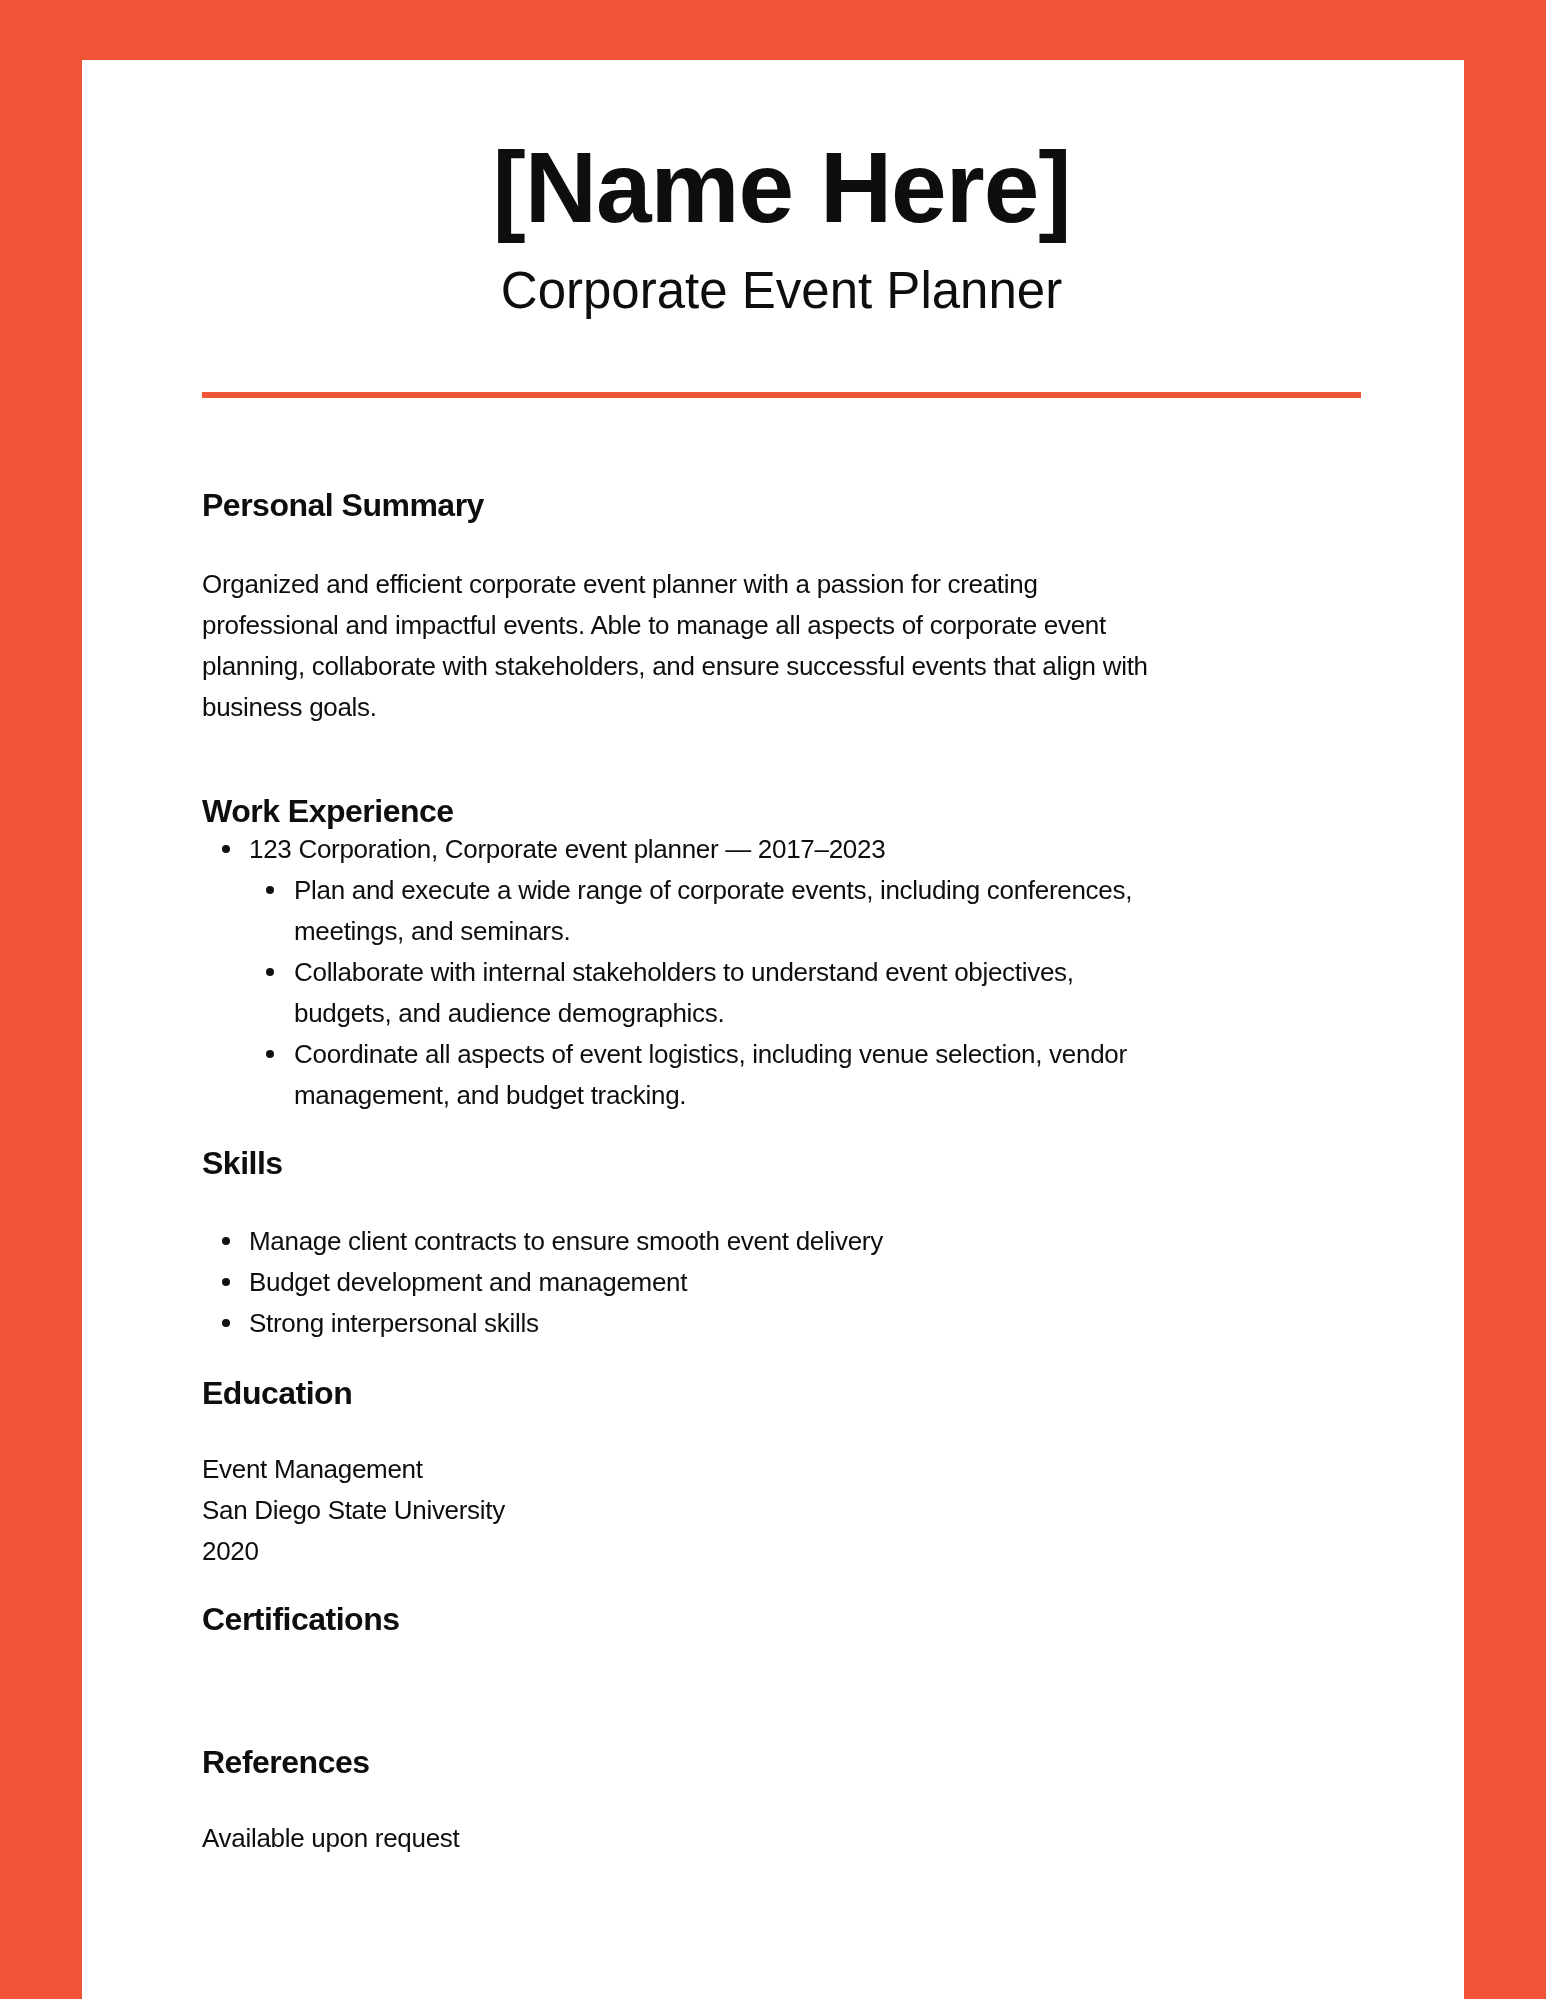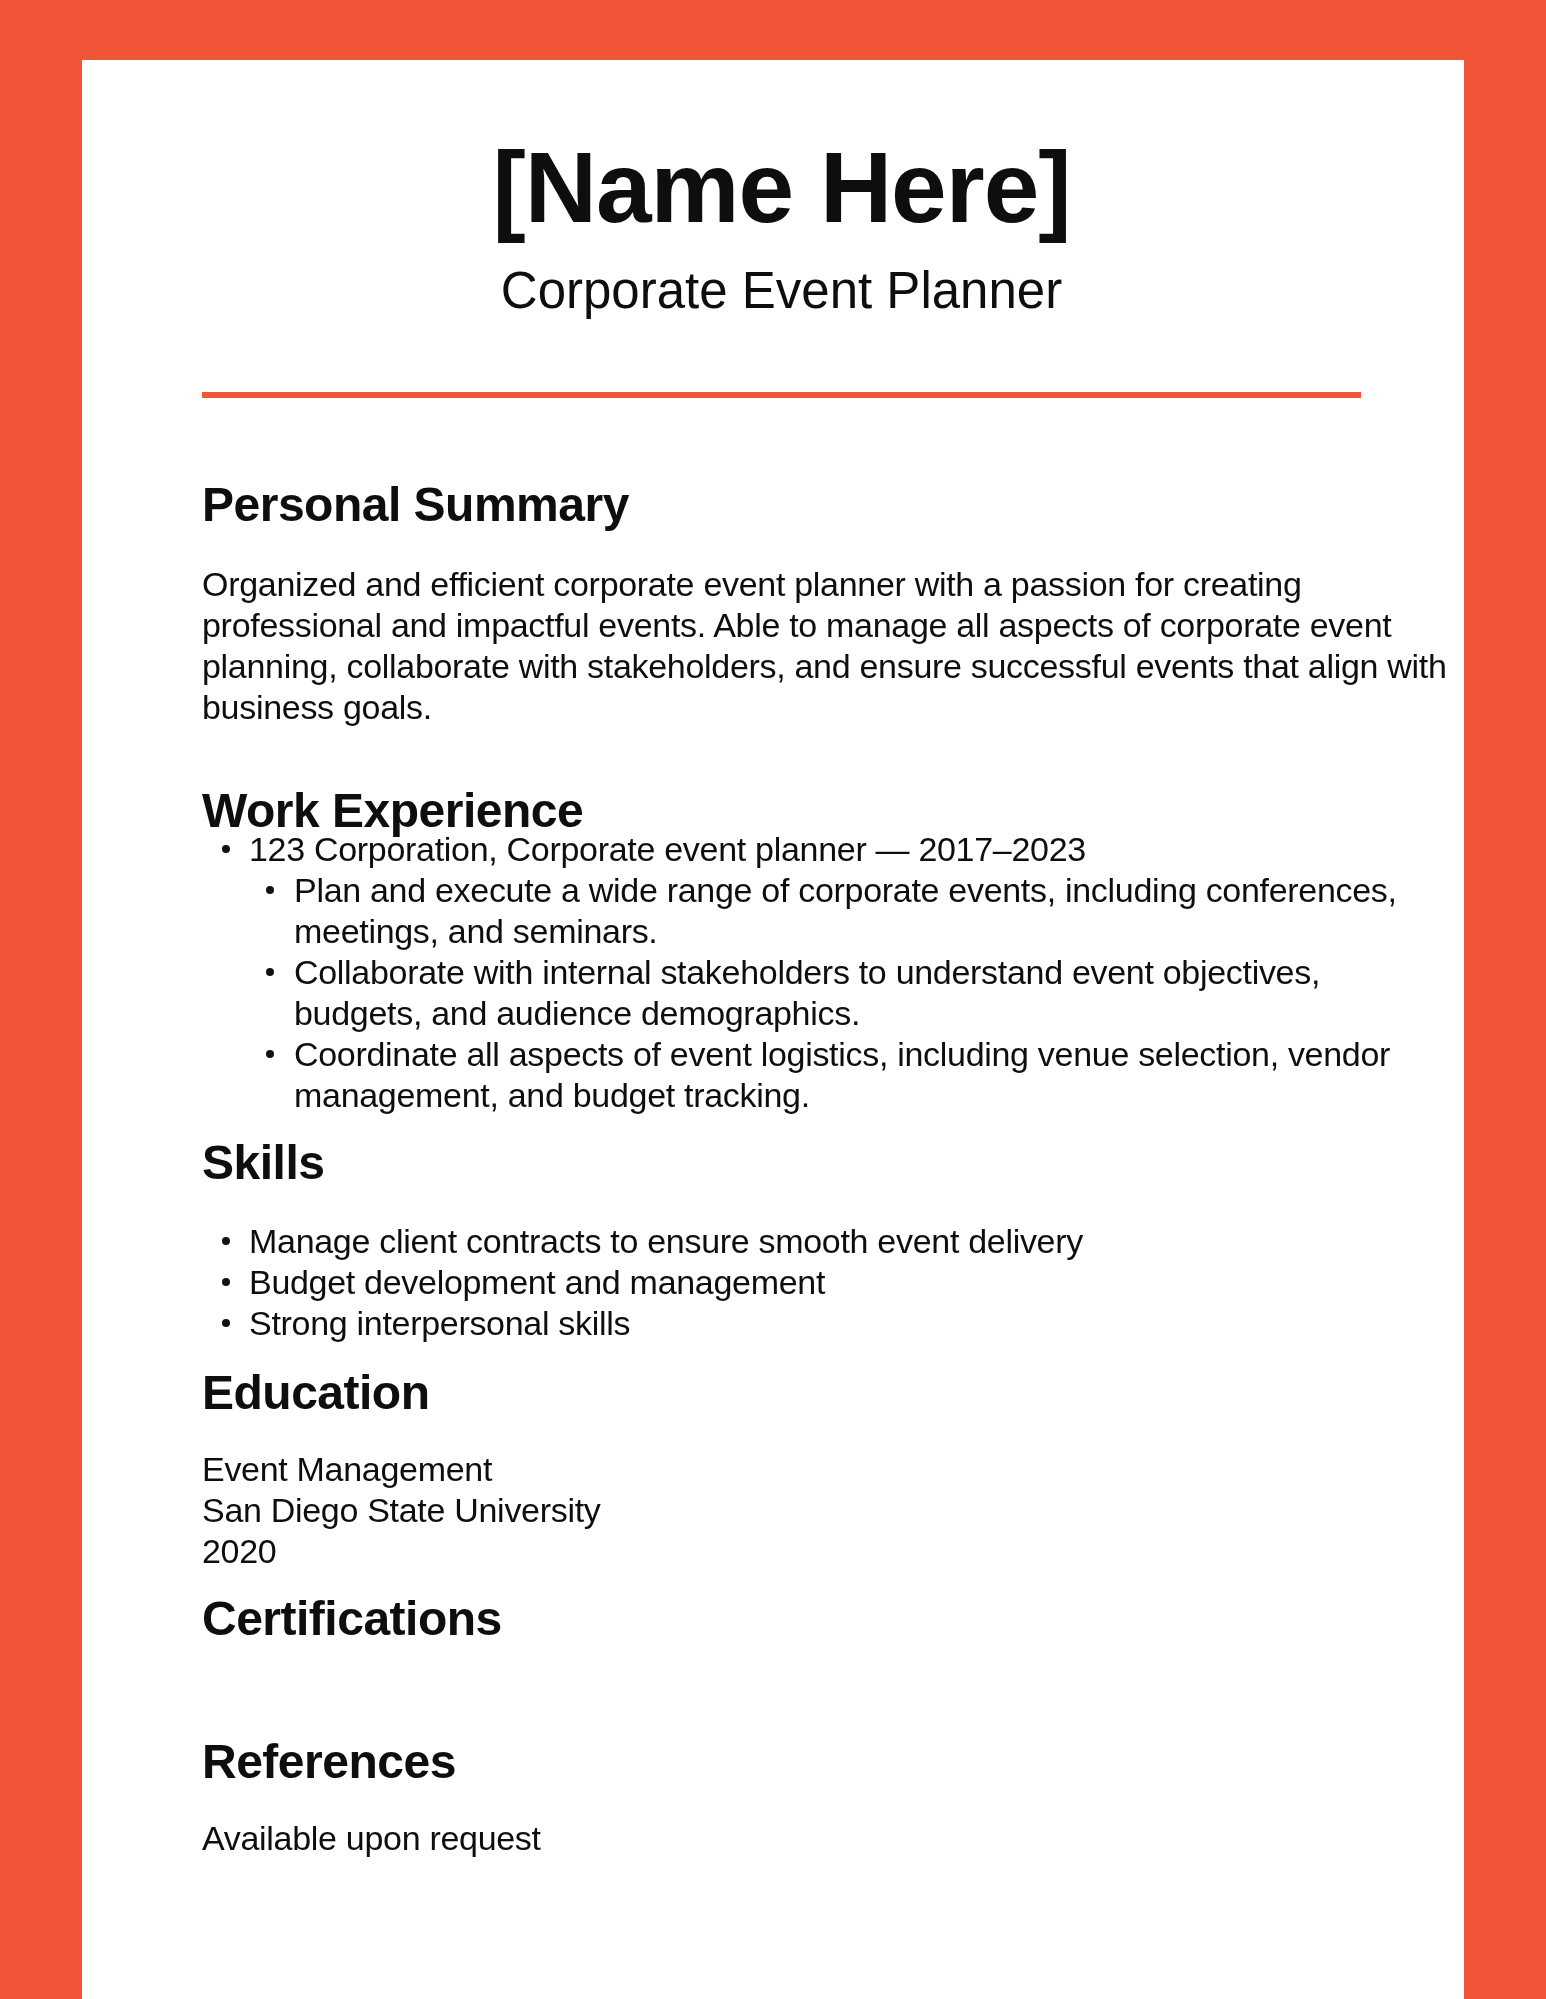--- a/index.html
+++ b/index.html
@@ -33,32 +33,32 @@
   .subtitle {
     top: 202px;
     font-size: 51px; font-weight: 500; line-height: 58px;
   }
   .divider {
     top: 332px;
     width: 1159px; height: 6px;
     background: #F05537;
   }
   .heading {
-    font-size: 48px; font-weight: 700; line-height: 48px;
+    font-size: 32px; font-weight: 700; line-height: 48px;
     letter-spacing: -0.5px;
   }
   .top-ps { top: 421px; }
   .top-we { top: 691px; margin-top: 36px; }
   .top-sk { top: 1079px; }
   .top-ed { top: 1309px; }
   .top-ce { top: 1535px; }
   .top-re { top: 1678px; }
 
   .body-text {
-    font-size: 34px; line-height: 41px; letter-spacing: -0.3px;
+    font-size: 26px; line-height: 41px; letter-spacing: -0.3px;
   }
   .top-ps-body { top: 504px; }
   .top-we-body { top: 769px; }
   .top-sk-body { top: 1161px; }
   .top-ed-body { top: 1389px; }
   .top-ce-body { top: 1613px; }
   .top-re-body { top: 1758px; }
 
   ul.blist { list-style: none; margin: 0; padding: 0; }
   ul.blist li { position: relative; white-space: pre; }

